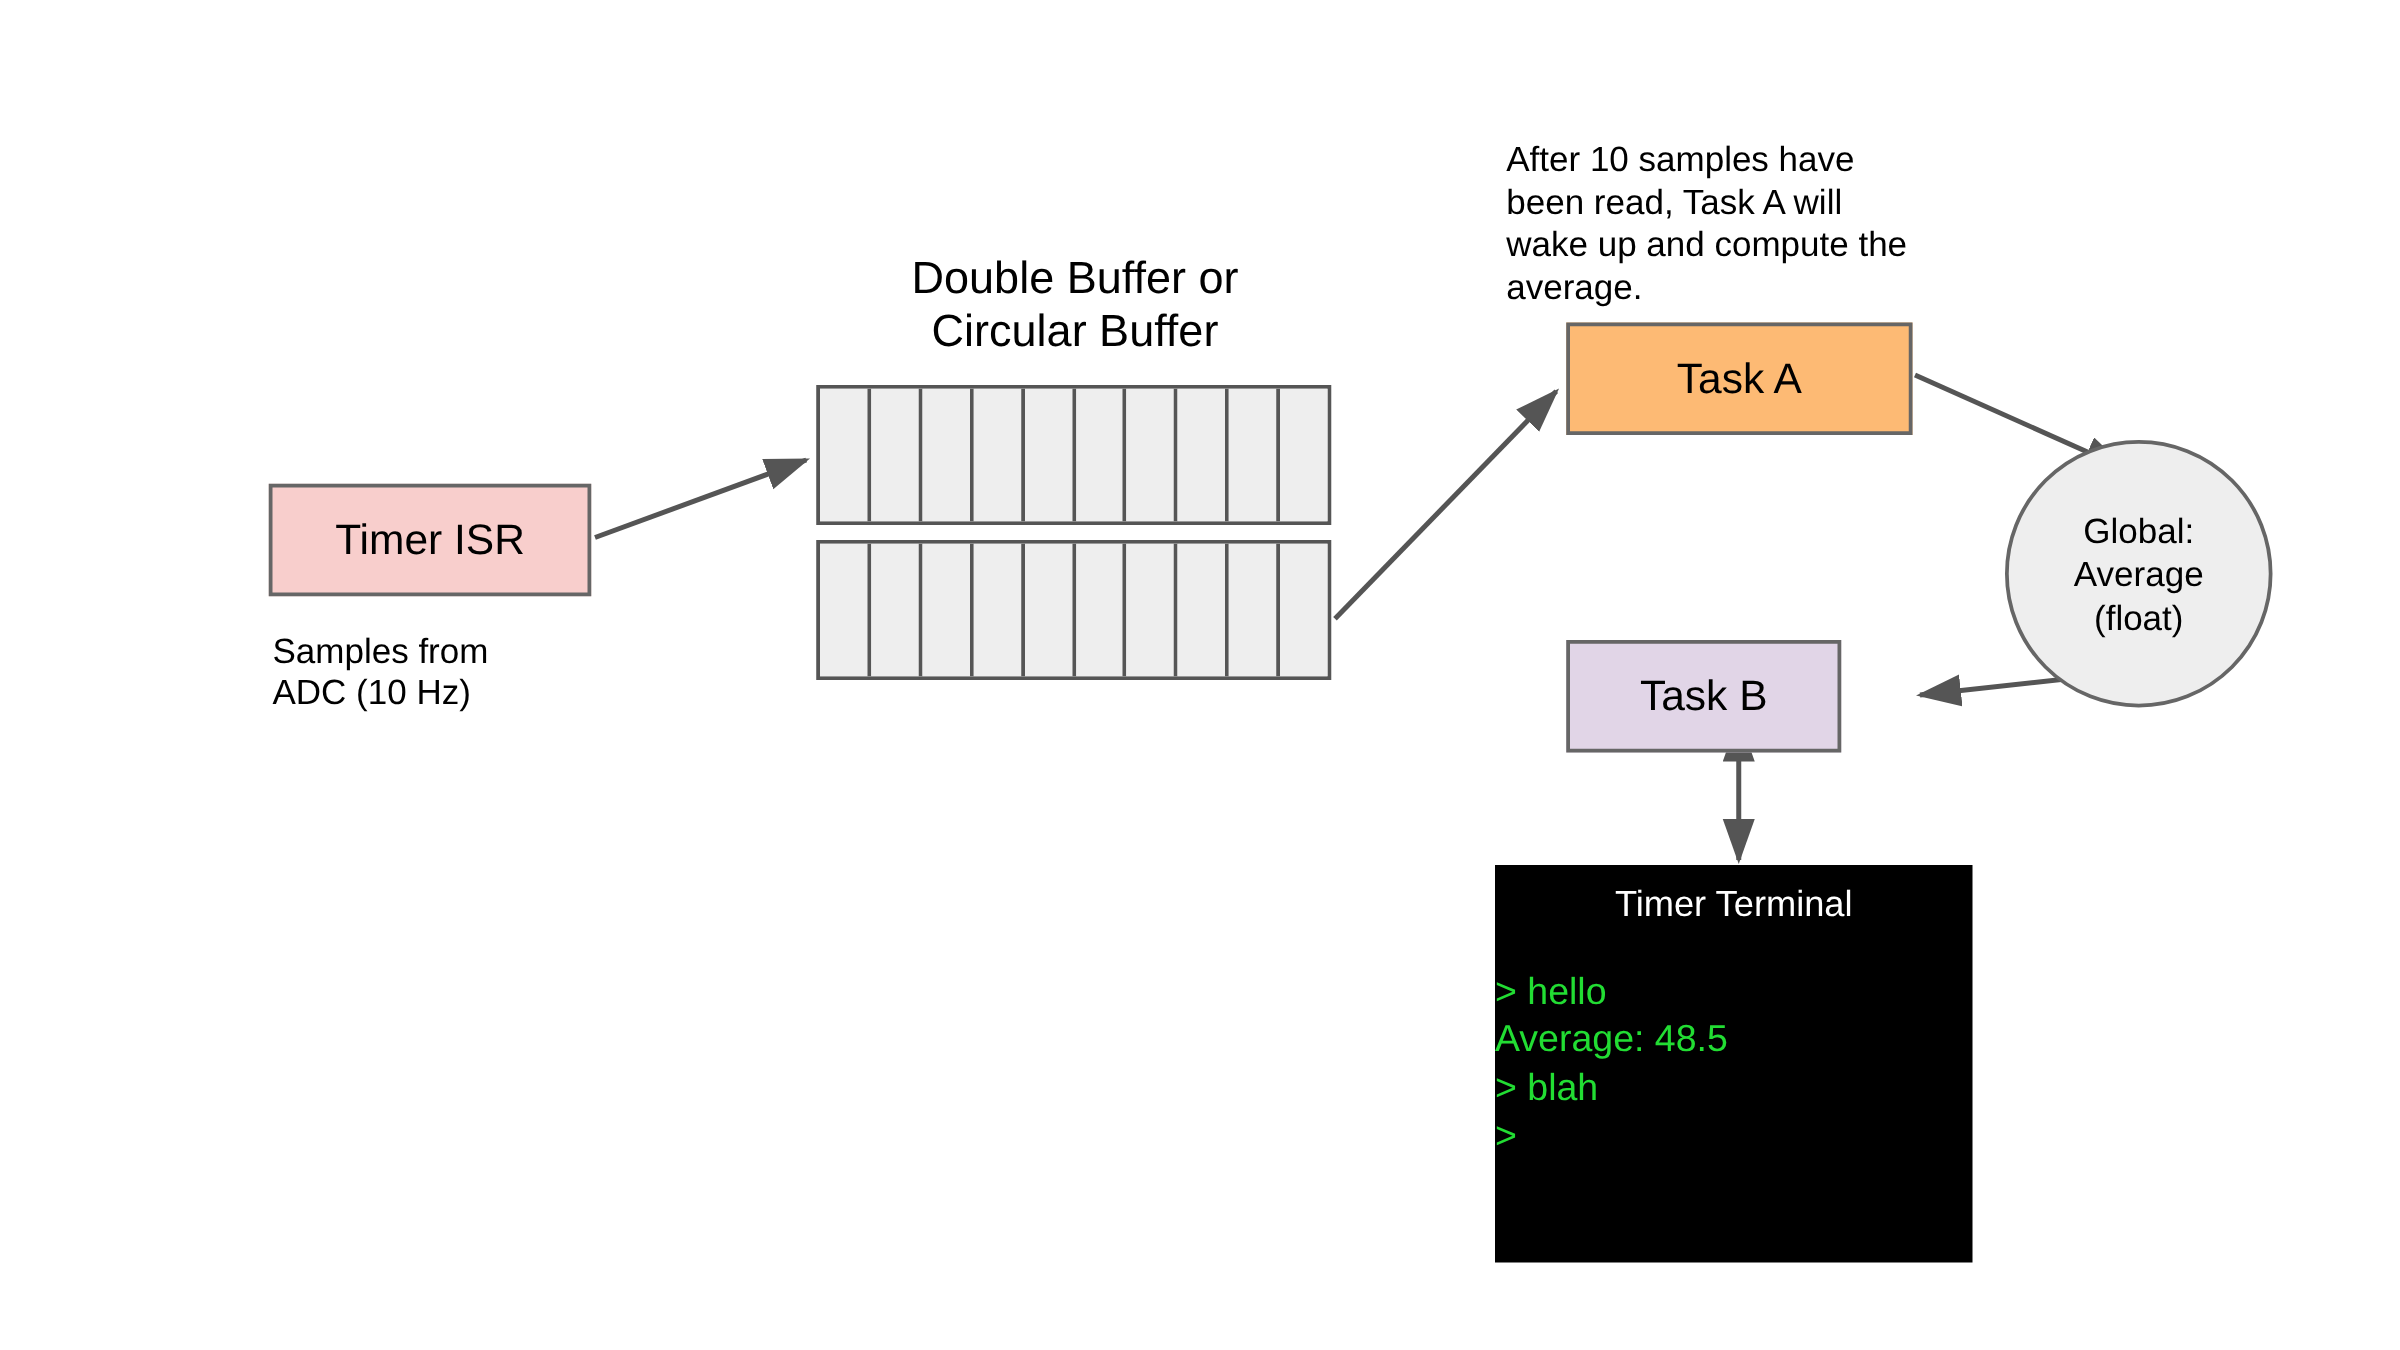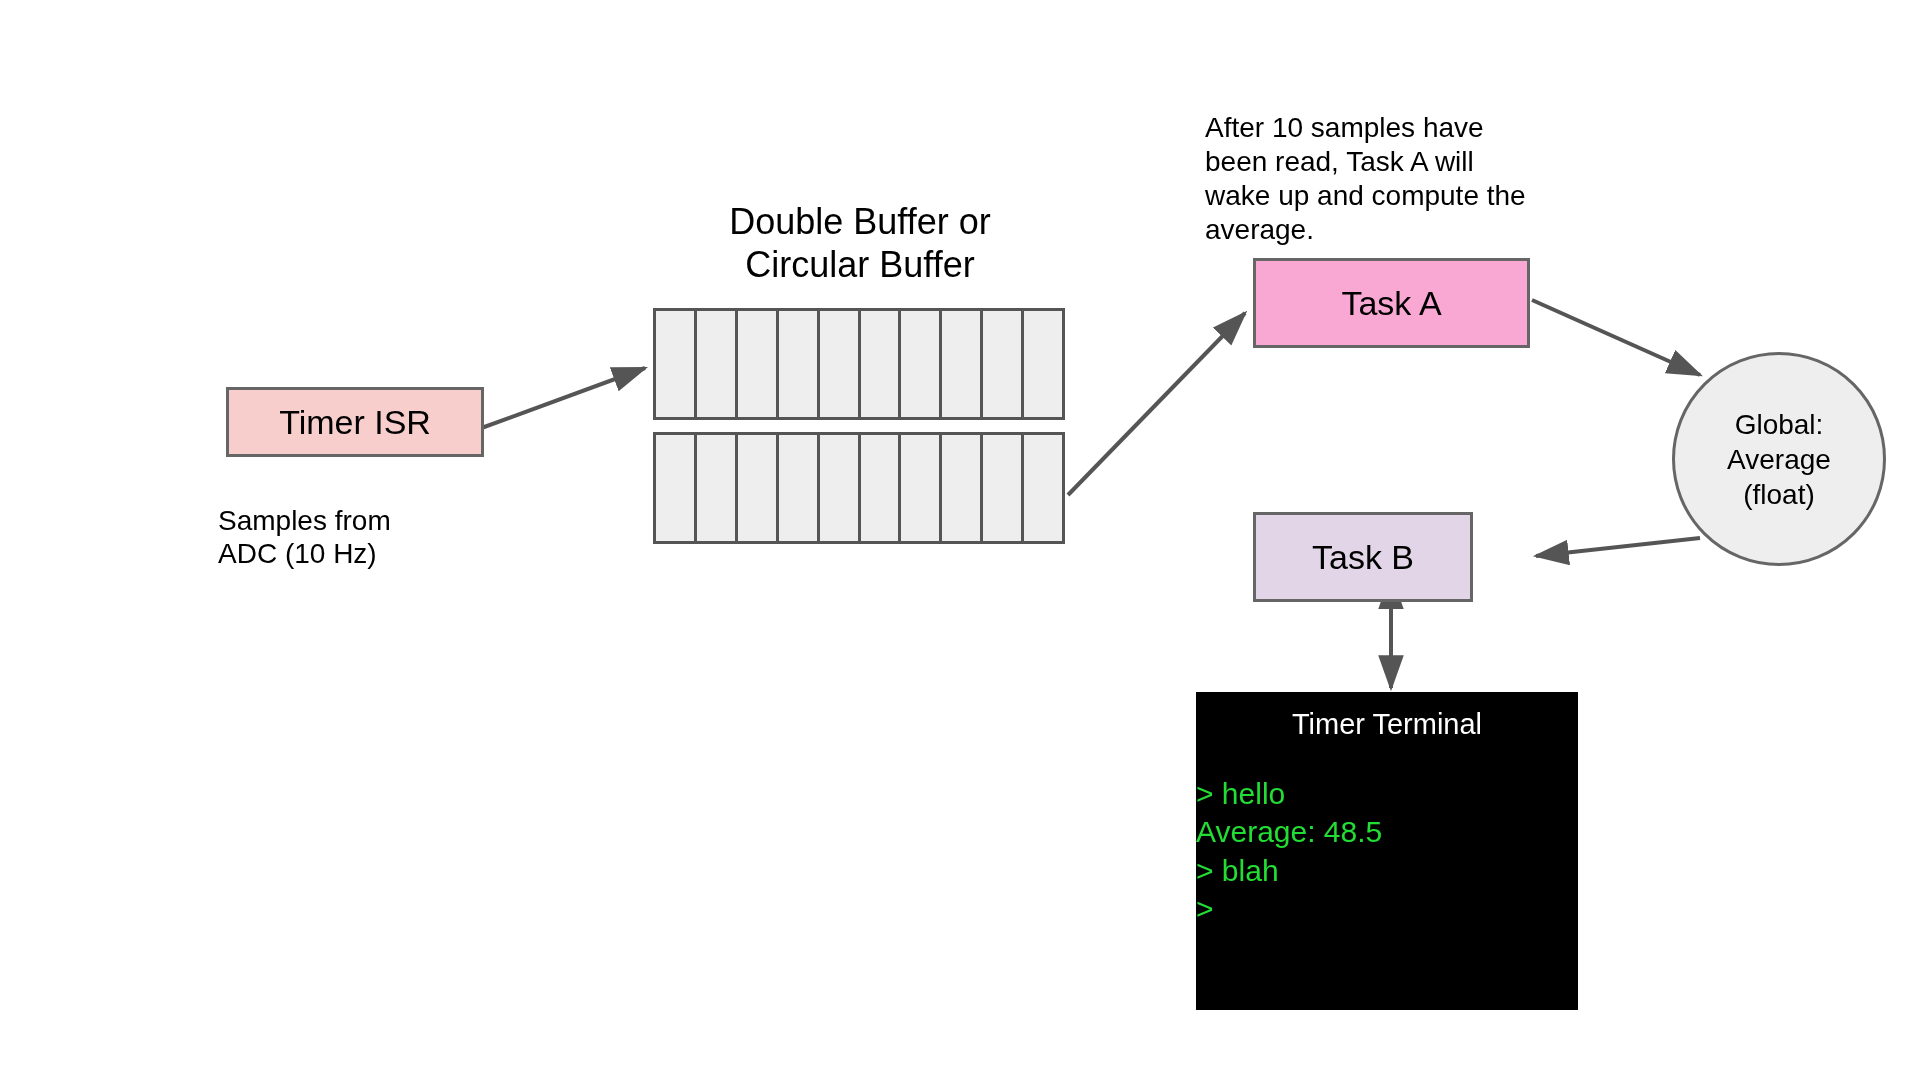--- a/index.html
+++ b/index.html
@@ -15,22 +15,22 @@
 
   .node{position:absolute;box-sizing:border-box;}
 
   .boxnode{
     border:3px solid #666666;
     display:flex;align-items:center;justify-content:center;
     color:#000000;
   }
   .boxnode .lbl{font-size:34px;line-height:1;white-space:nowrap;}
 
-  #timer-isr{left:226px;top:387px;width:258px;height:70px;background:#f8cecc;}
-  #task-a{left:1253px;top:258px;width:277px;height:90px;background:#f9a8d4;}
+  #timer-isr{left:215px;top:387px;width:258px;height:90px;background:#f8cecc;}
+  #task-a{left:1253px;top:258px;width:277px;height:90px;background:#fdba74;}
   #task-b{left:1253px;top:512px;width:220px;height:90px;background:#e1d5e7;}
 
   .plaintext{position:absolute;color:#000000;font-size:28px;line-height:1.18;white-space:pre-line;margin-top:24px;}
   #isr-caption{left:218px;top:480px;width:300px;}
   #annotation{left:1205px;top:87px;width:330px;font-size:28px;line-height:1.22;}
 
   #buffer-title{
     position:absolute;left:660px;top:200px;width:400px;
     text-align:center;font-size:36px;line-height:1.2;color:#000;white-space:pre-line;
   }
@@ -42,21 +42,21 @@
   }
   #bufrow-top{top:308px;}
   #bufrow-bottom{top:432px;}
   .bufcell{
     flex:1 1 0;height:100%;box-sizing:border-box;
     border-right:3px solid #555555;background:#eeeeee;
   }
   .bufcell:last-child{border-right:none;}
 
   #global-avg{
-    position:absolute;left:1672px;top:352px;width:208px;height:208px;
+    position:absolute;left:1604px;top:352px;width:208px;height:208px;
     border-radius:50%;border:3px solid #666666;background:#eeeeee;
     display:flex;align-items:center;justify-content:center;text-align:center;
     font-size:28px;line-height:1.25;color:#000;white-space:pre-line;
   }
 
   #serial-terminal{
     position:absolute;left:1196px;top:692px;width:382px;height:318px;
     background:#000000;box-sizing:border-box;
   }
   #terminal-title{

